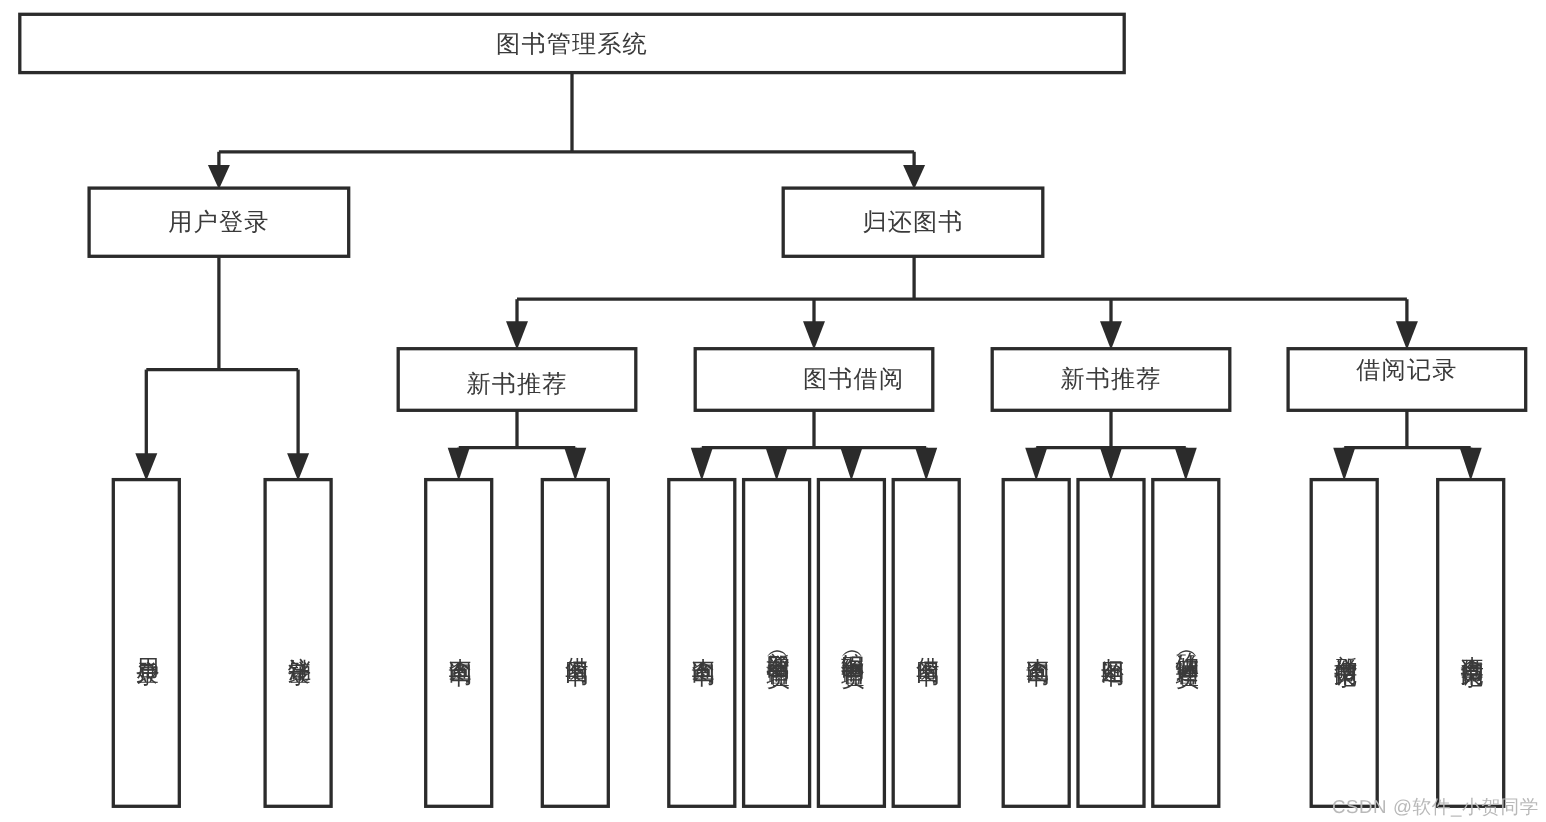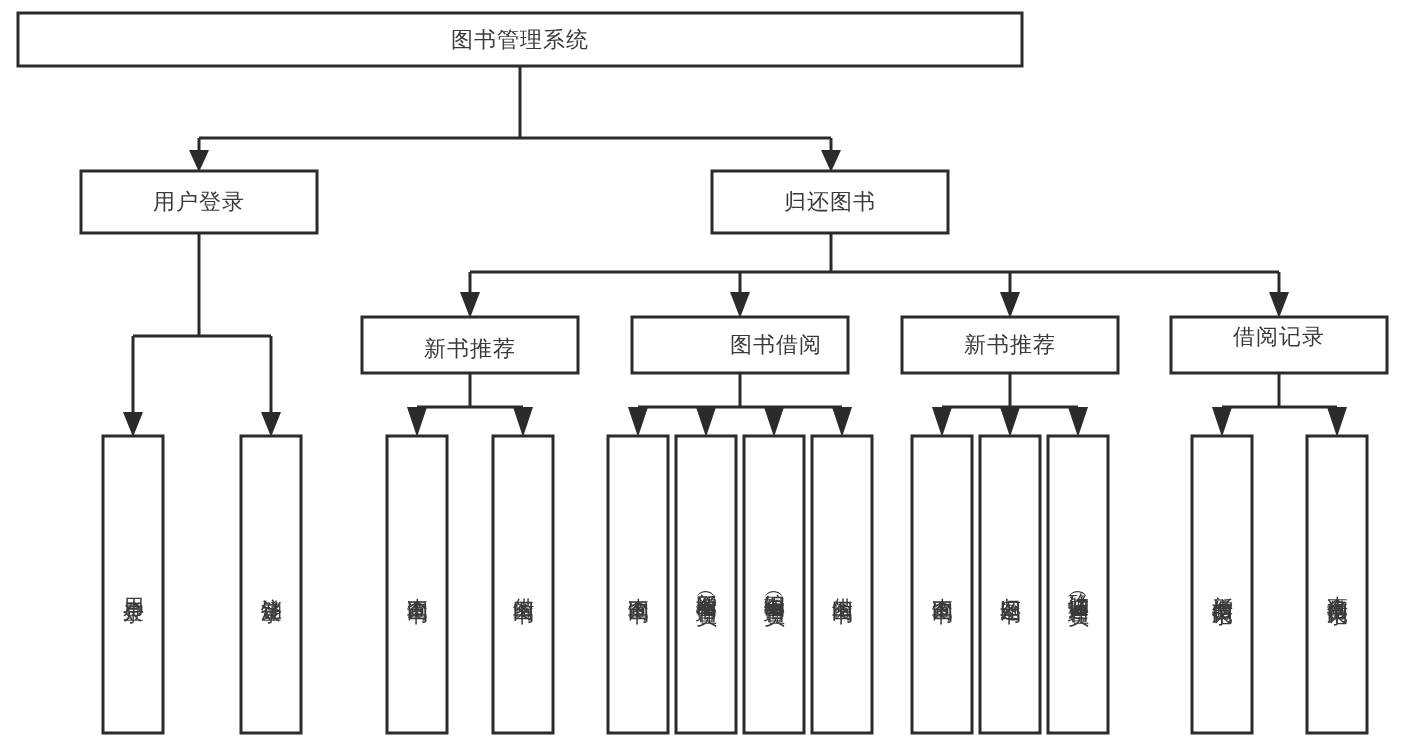--- a/index.html
+++ b/index.html
@@ -254,14 +254,15 @@
     <span class="vtext">确认归还（管理员）</span>
   </div>
 
   <div class="vtext-wrap" style="left:1192px; top:436px; width:60px; height:297px;">
     <span class="vtext">新增借阅记录</span>
   </div>
   <div class="vtext-wrap" style="left:1307px; top:436px; width:60px; height:297px;">
     <span class="vtext">查询借阅记录</span>
   </div>
 
+  <div id="watermark">CSDN @软件_小贺同学</div>
 
 </div>
 
 </body></html>

